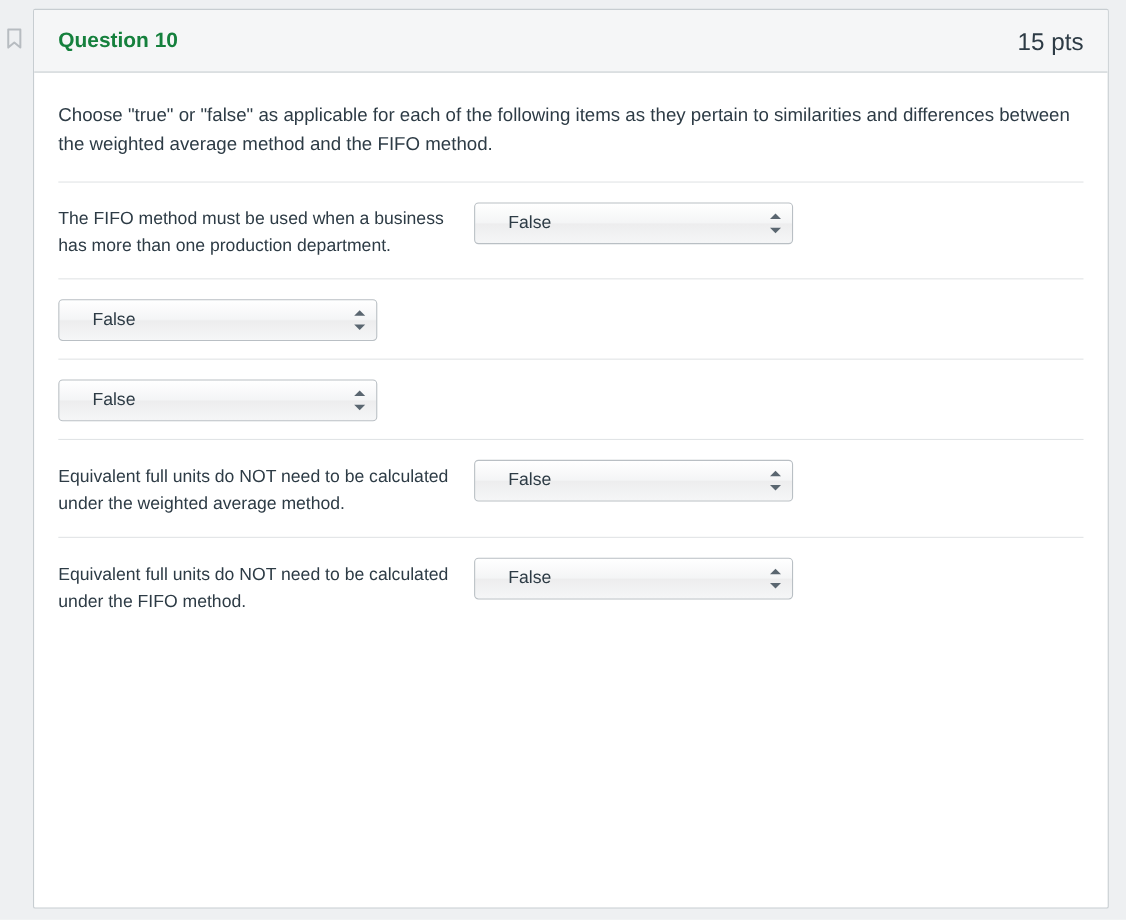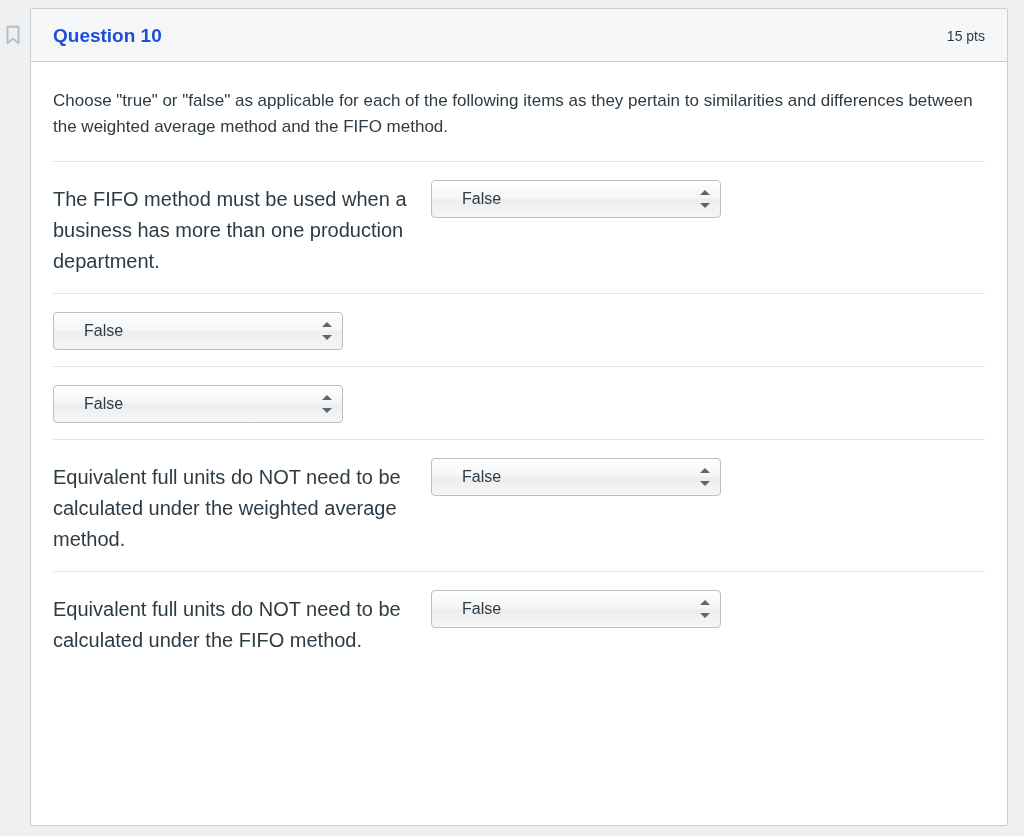--- a/index.html
+++ b/index.html
@@ -39,24 +39,24 @@
     background: #f5f6f7;
     border-bottom: 1px solid #c7cdd1;
     padding: 16px 22px 14px 22px;
     display: flex;
     justify-content: space-between;
     align-items: center;
   }
   .card-header .title {
     font-weight: 700;
     font-size: 19px;
-    color: #1d4ed8;
+    color: #15803d;
   }
   .card-header .pts {
-    font-size: 14px;
+    font-size: 22px;
     color: #2d3b45;
   }
   .card-body {
     padding: 26px 22px 10px 22px;
     flex: 1;
   }
   .prompt {
     font-size: 17px;
     color: #2d3b45;
     line-height: 1.55;
@@ -66,21 +66,21 @@
     display: flex;
     align-items: flex-start;
     gap: 18px;
     padding: 18px 0 16px 0;
     border-top: 1px solid #e1e4e6;
   }
   .row:last-child { padding-bottom: 6px; }
   .row .label {
     width: 360px;
     flex: 0 0 360px;
-    font-size: 20px;
+    font-size: 16px;
     line-height: 1.55;
     color: #2d3b45;
     padding-top: 4px;
   }
   .select-wrap {
     position: relative;
     width: 290px;
     flex: 0 0 290px;
   }
   .select {

